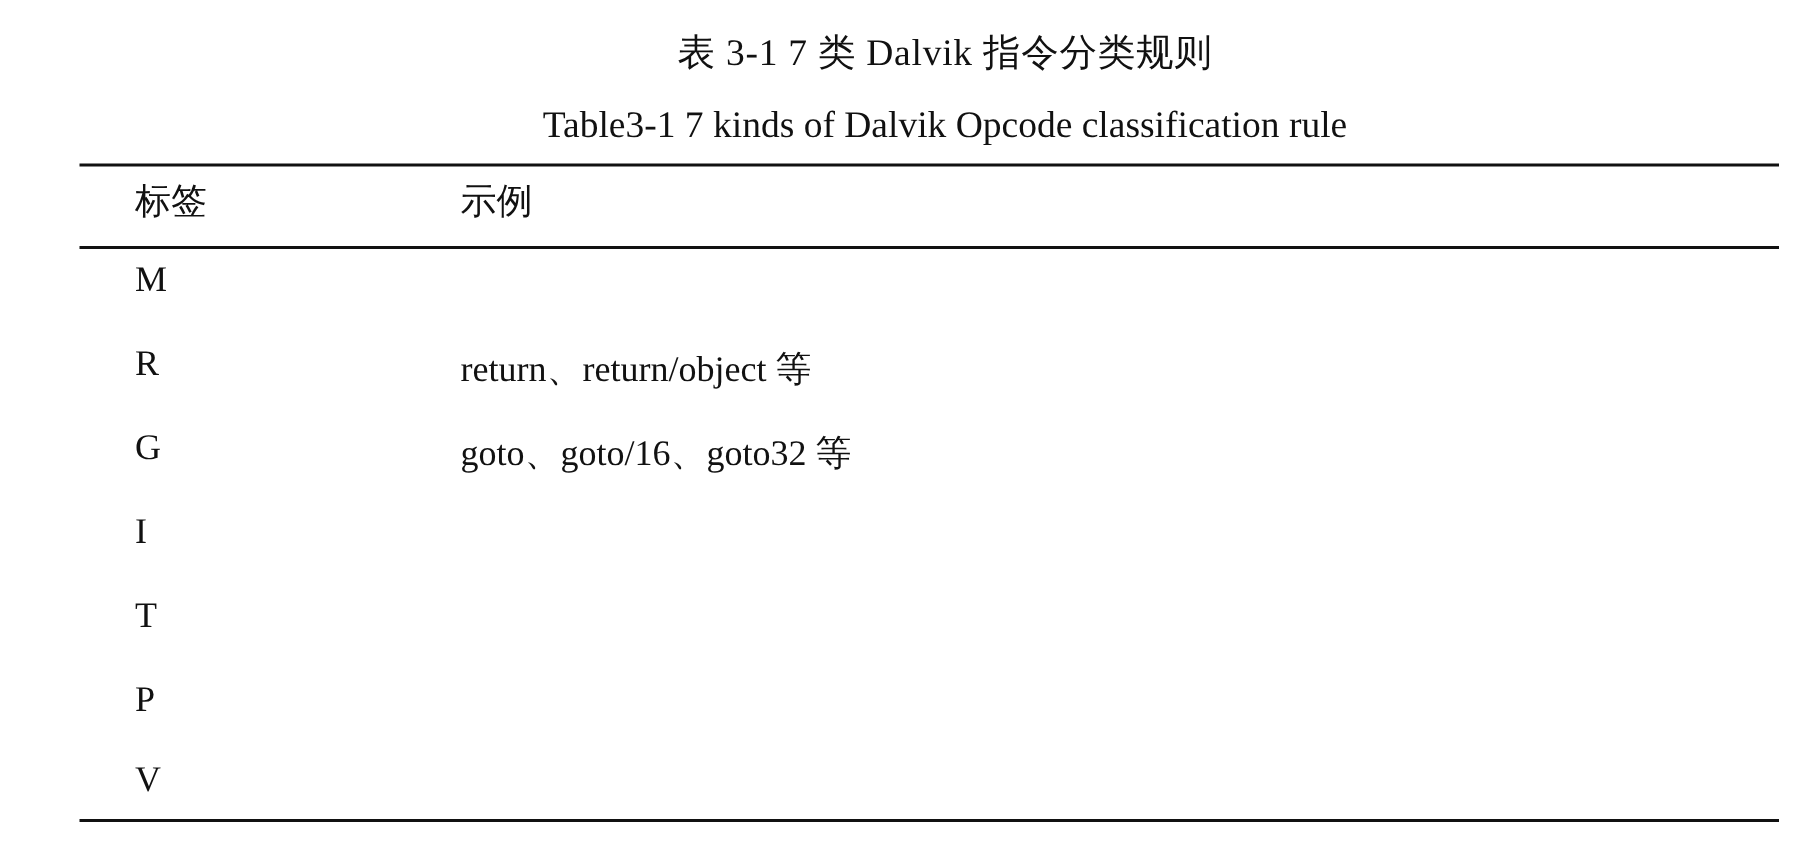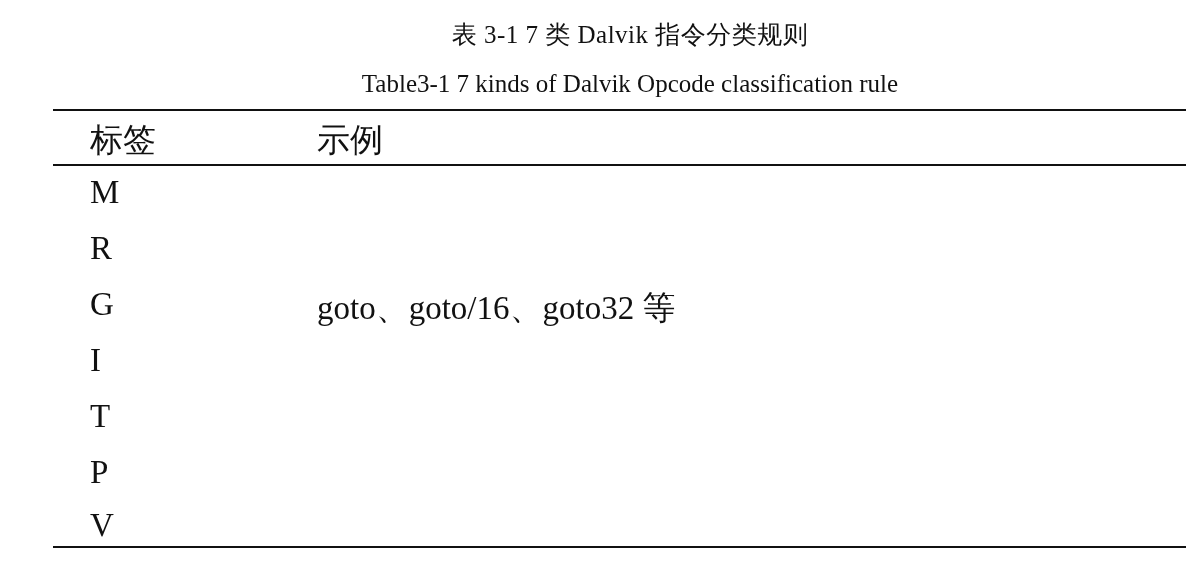--- a/index.html
+++ b/index.html
@@ -15,24 +15,24 @@
     position: absolute; top: 70px; left: 0; width: 1260px; text-align: center;
     font-size: 25px;
   }
   .rule {
     position: absolute; left: 53px; width: 1133px; background: #111;
   }
   .rule-top { top: 109px; height: 2px; }
   .rule-mid { top: 164px; height: 2px; }
   .rule-bot { top: 546px; height: 2px; }
   .row {
-    position: absolute; left: 0; width: 1200px; height: 40px; font-size: 33px;
+    position: absolute; left: 0; width: 1200px; height: 40px; font-size: 24px;
   }
   .cell-label { position: absolute; left: 90px; }
-  .cell-example { position: absolute; left: 317px; white-space: nowrap; text-align: center; }
+  .cell-example { position: absolute; left: 307px; white-space: nowrap; text-align: center; }
 </style>
 </head>
 <body>
 
 <div class="caption-cn">表 3-1 7 类 Dalvik 指令分类规则</div>
 <div class="caption-en">Table3-1 7 kinds of Dalvik Opcode classification rule</div>
 
 <div class="rule rule-top"></div>
 
 <div class="row" style="top:118px;">
@@ -40,20 +40,21 @@
   <span class="cell-example">示例</span>
 </div>
 
 <div class="rule rule-mid"></div>
 
 <div class="row" style="top:174px;">
   <span class="cell-label">M</span>
 </div>
 <div class="row" style="top:230px;">
   <span class="cell-label">R</span>
+  <span class="cell-example">return、return/object 等</span>
 </div>
 <div class="row" style="top:286px;">
   <span class="cell-label">G</span>
   <span class="cell-example">goto、goto/16、goto32 等</span>
 </div>
 <div class="row" style="top:342px;">
   <span class="cell-label">I</span>
 </div>
 <div class="row" style="top:398px;">
   <span class="cell-label">T</span>

